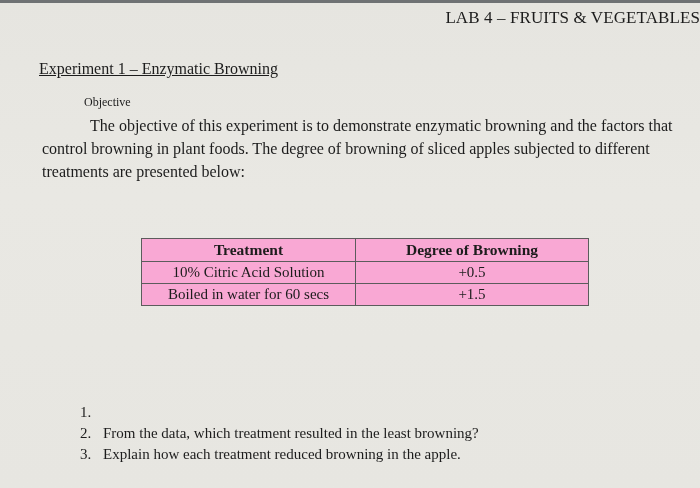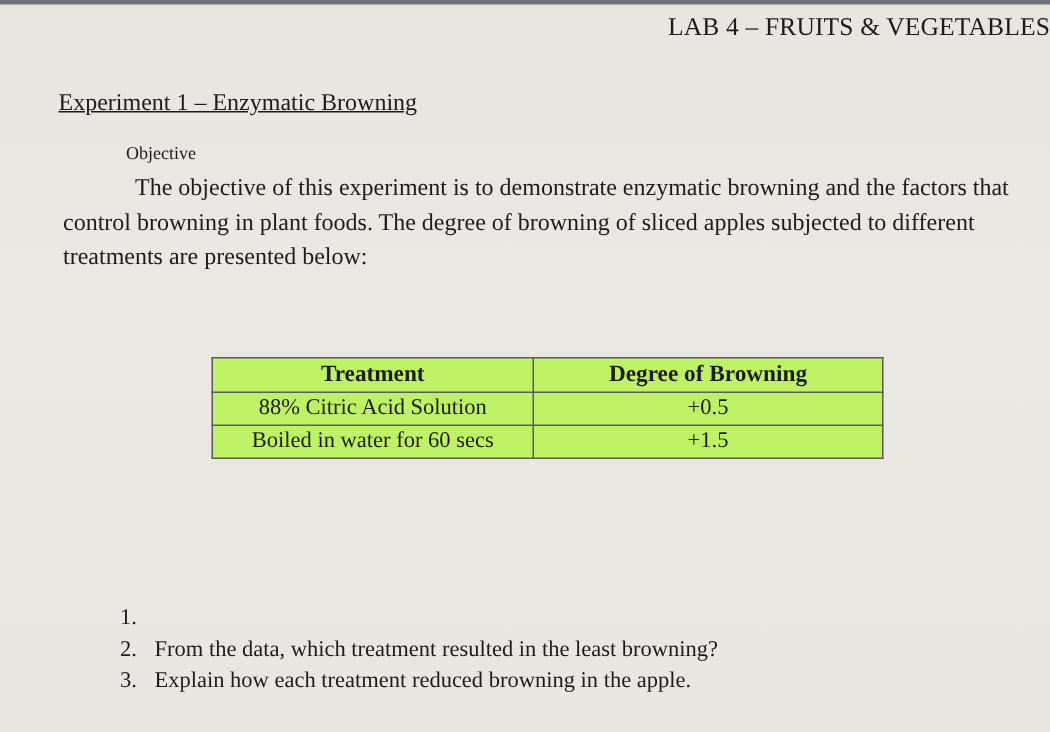--- a/index.html
+++ b/index.html
@@ -26,21 +26,21 @@
     position: absolute; left: 39px; top: 95px; font-size: 12px; margin-left: 45px;
   }
   .para {
     position: absolute; left: 42px; top: 114px; width: 640px;
     font-size: 16px; line-height: 23px;
   }
   .para .indent { display: inline-block; width: 48px; }
   table.data-table {
     position: absolute; left: 141px; top: 238px; width: 448px;
     border-collapse: collapse; font-size: 15px;
-    background: #bef264;
+    background: #f9a8d4;
   }
   table.data-table th, table.data-table td {
     border: 1px solid #5c5c5c; text-align: center;
     height: 21px; padding: 0 4px; font-weight: normal;
   }
   table.data-table th { font-weight: bold; font-size: 15.5px; height: 22px; }
   table.data-table .col1 { width: 205px; }
   .questions {
     position: absolute; left: 80px; top: 402px; margin: 0; padding: 0;
     list-style: none; font-size: 15px; line-height: 21px;
@@ -63,21 +63,21 @@
 
 <table class="data-table">
   <thead>
     <tr>
       <th class="col1">Treatment</th>
       <th>Degree of Browning</th>
     </tr>
   </thead>
   <tbody>
     <tr>
-      <td>88% Citric Acid Solution</td>
+      <td>10% Citric Acid Solution</td>
       <td>+0.5</td>
     </tr>
     <tr>
       <td>Boiled in water for 60 secs</td>
       <td>+1.5</td>
     </tr>
   </tbody>
 </table>
 
 <ol class="questions">

